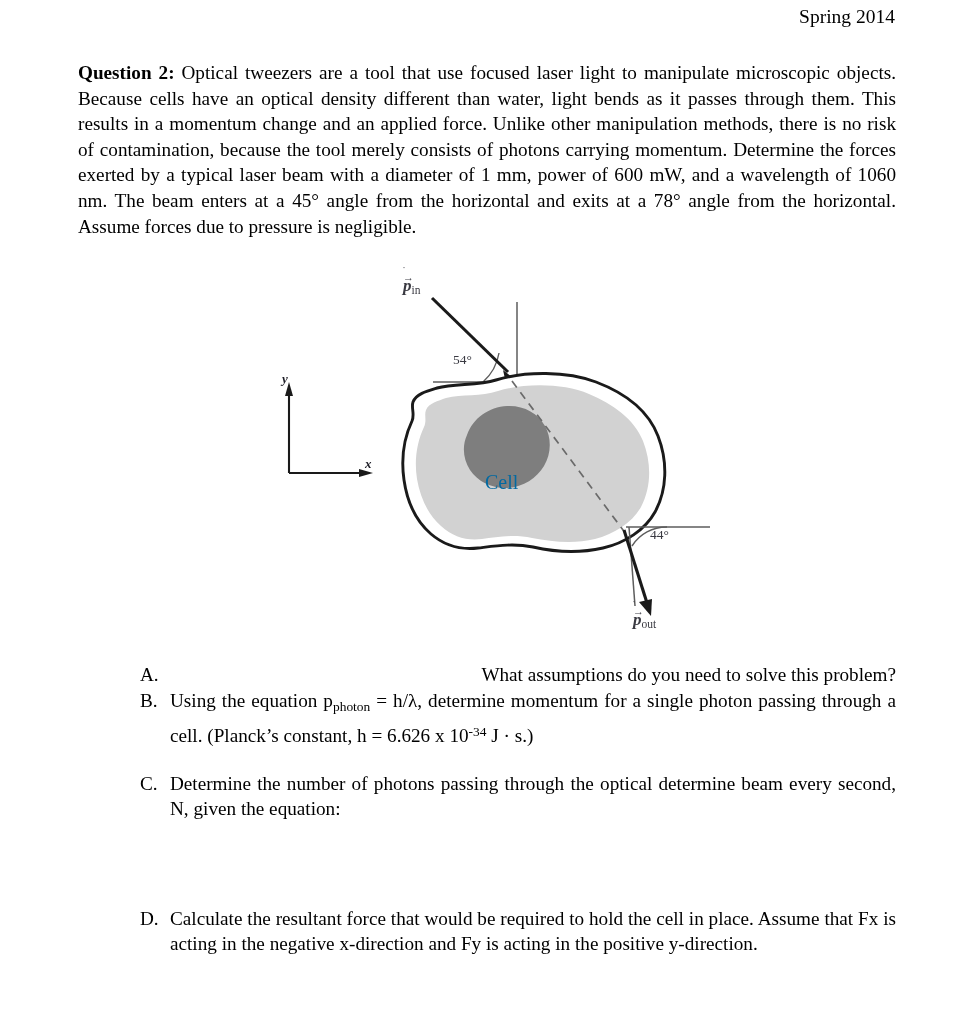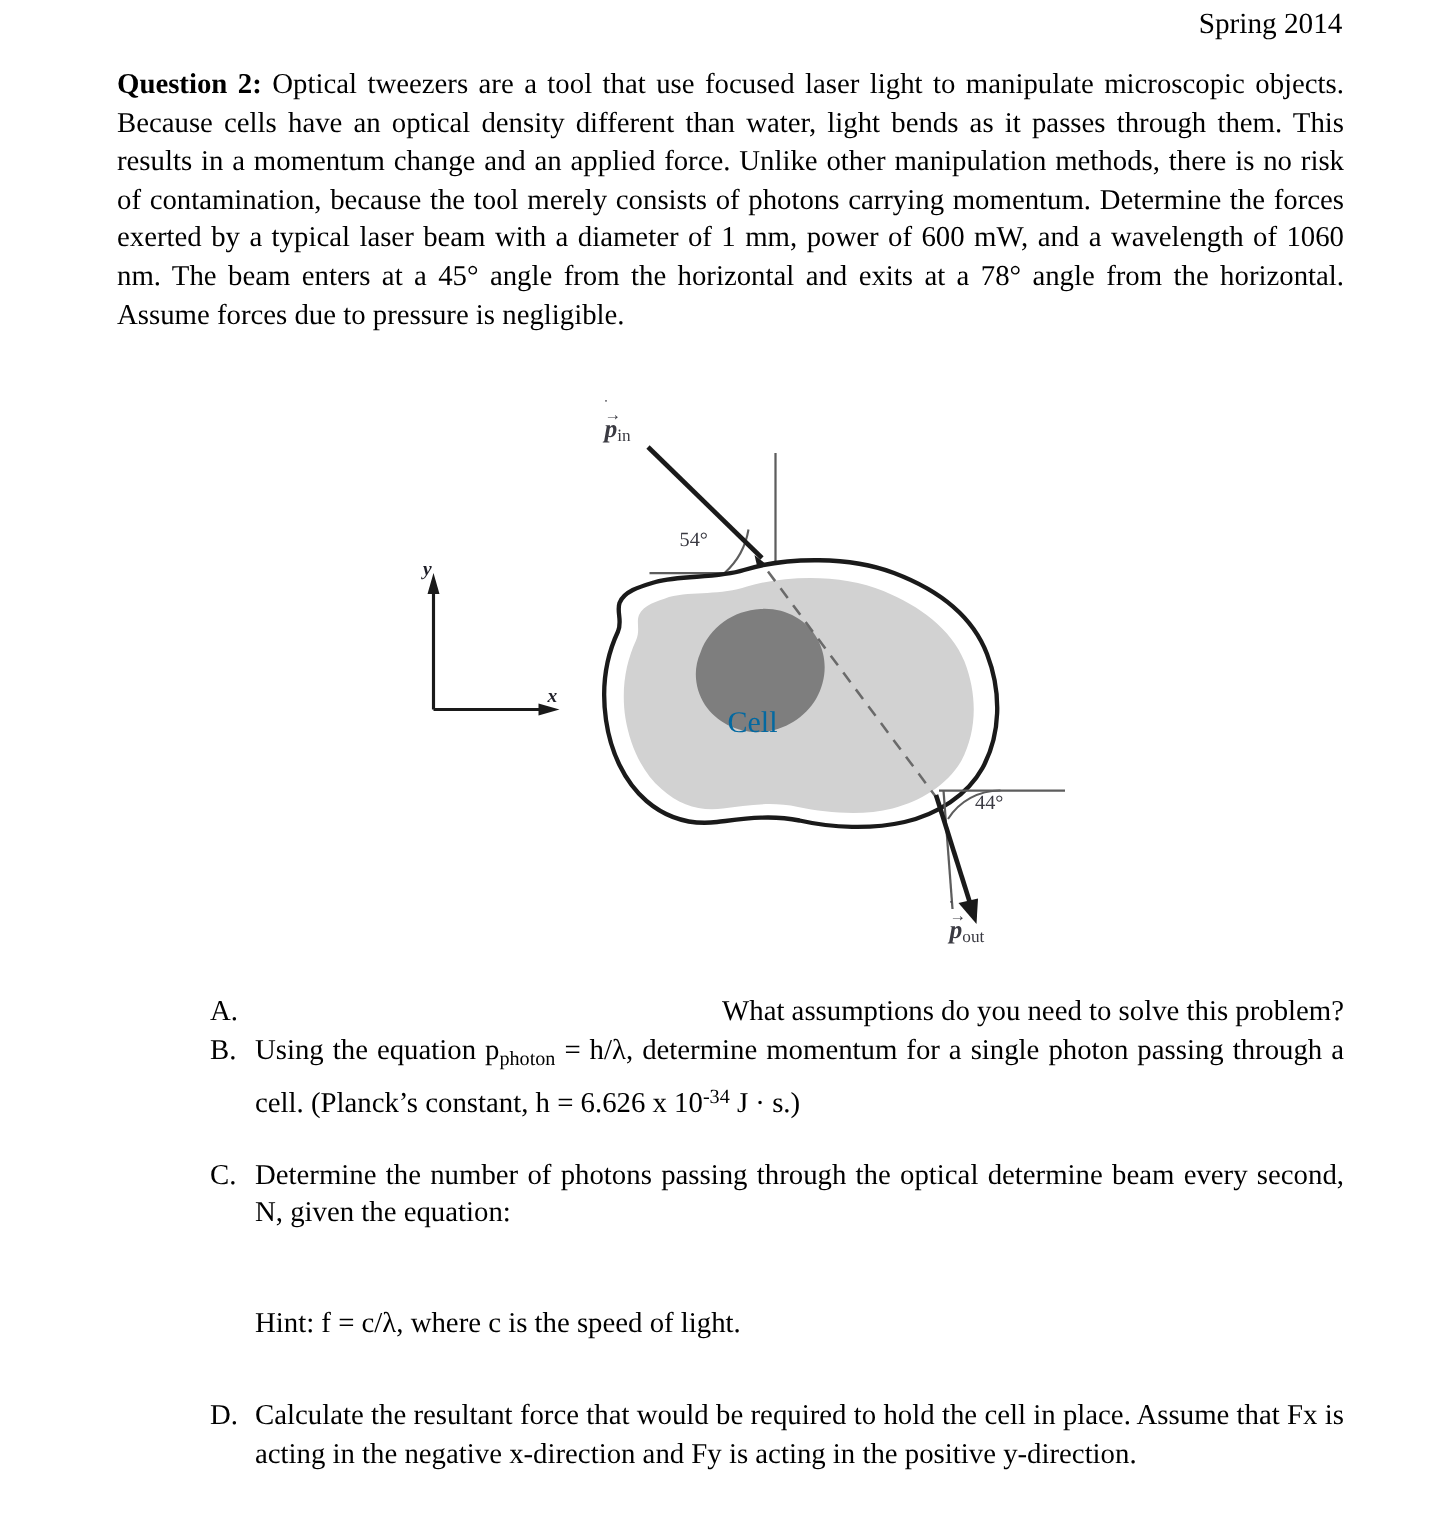--- a/index.html
+++ b/index.html
@@ -31,21 +31,21 @@
     top: 6px;
     right: 70px;
     font-size: 19.5px;
     white-space: nowrap;
   }
 
   
   .prose {
     position: absolute;
     left: 78px;
-    top: 44px;
+    top: 60px;
     width: 818px;
     font-size: 19.2px;
     line-height: 25.6px;
     text-align: justify;
     text-justify: inter-word;
   }
   .prose b { font-weight: bold; }
 
   
   .figure {
@@ -246,21 +246,20 @@
   <div class="qitem">
     <div class="qmark">C.</div>
     <div class="qtext">Determine the number of photons passing through the optical determine beam every second, N, given the equation:</div>
   </div>
 
   <div class="gap-md"></div>
 
 
   <div class="gap-lg"></div>
 
-  <div class="indent-note">Hint: f = c/λ, where c is the speed of light.</div>
 
   <div style="height:36px"></div>
 
   <div class="qitem">
     <div class="qmark">D.</div>
     <div class="qtext">Calculate the resultant force that would be required to hold the cell in place. Assume that Fx is acting in the negative x-direction and Fy is acting in the positive y-direction.</div>
   </div>
 
 </div>
 

